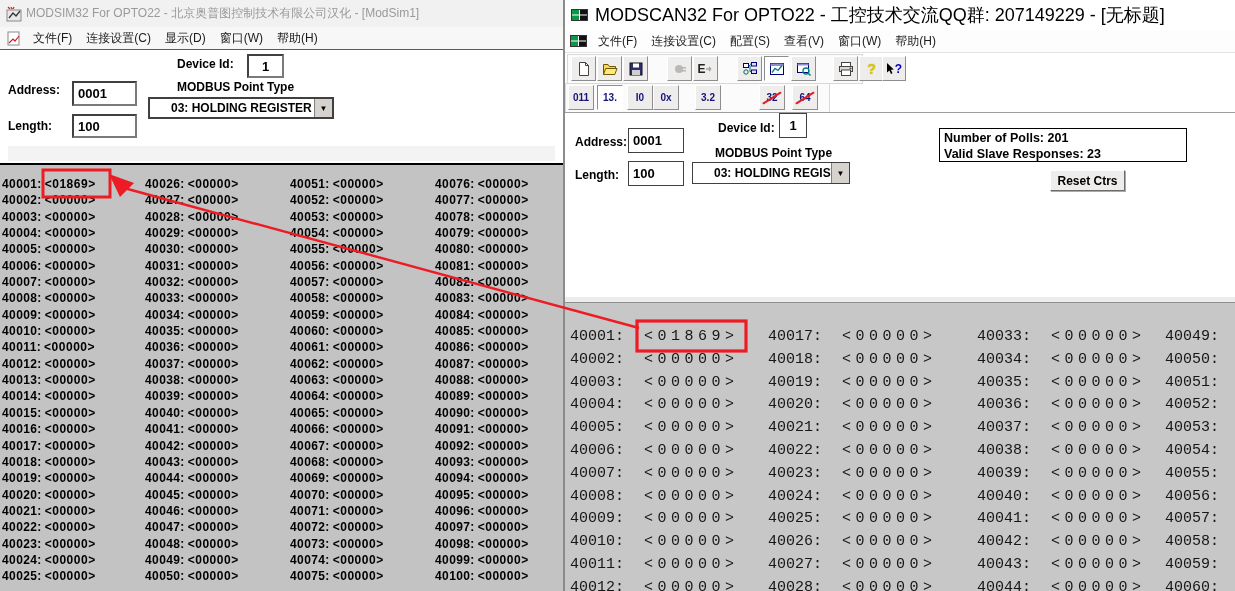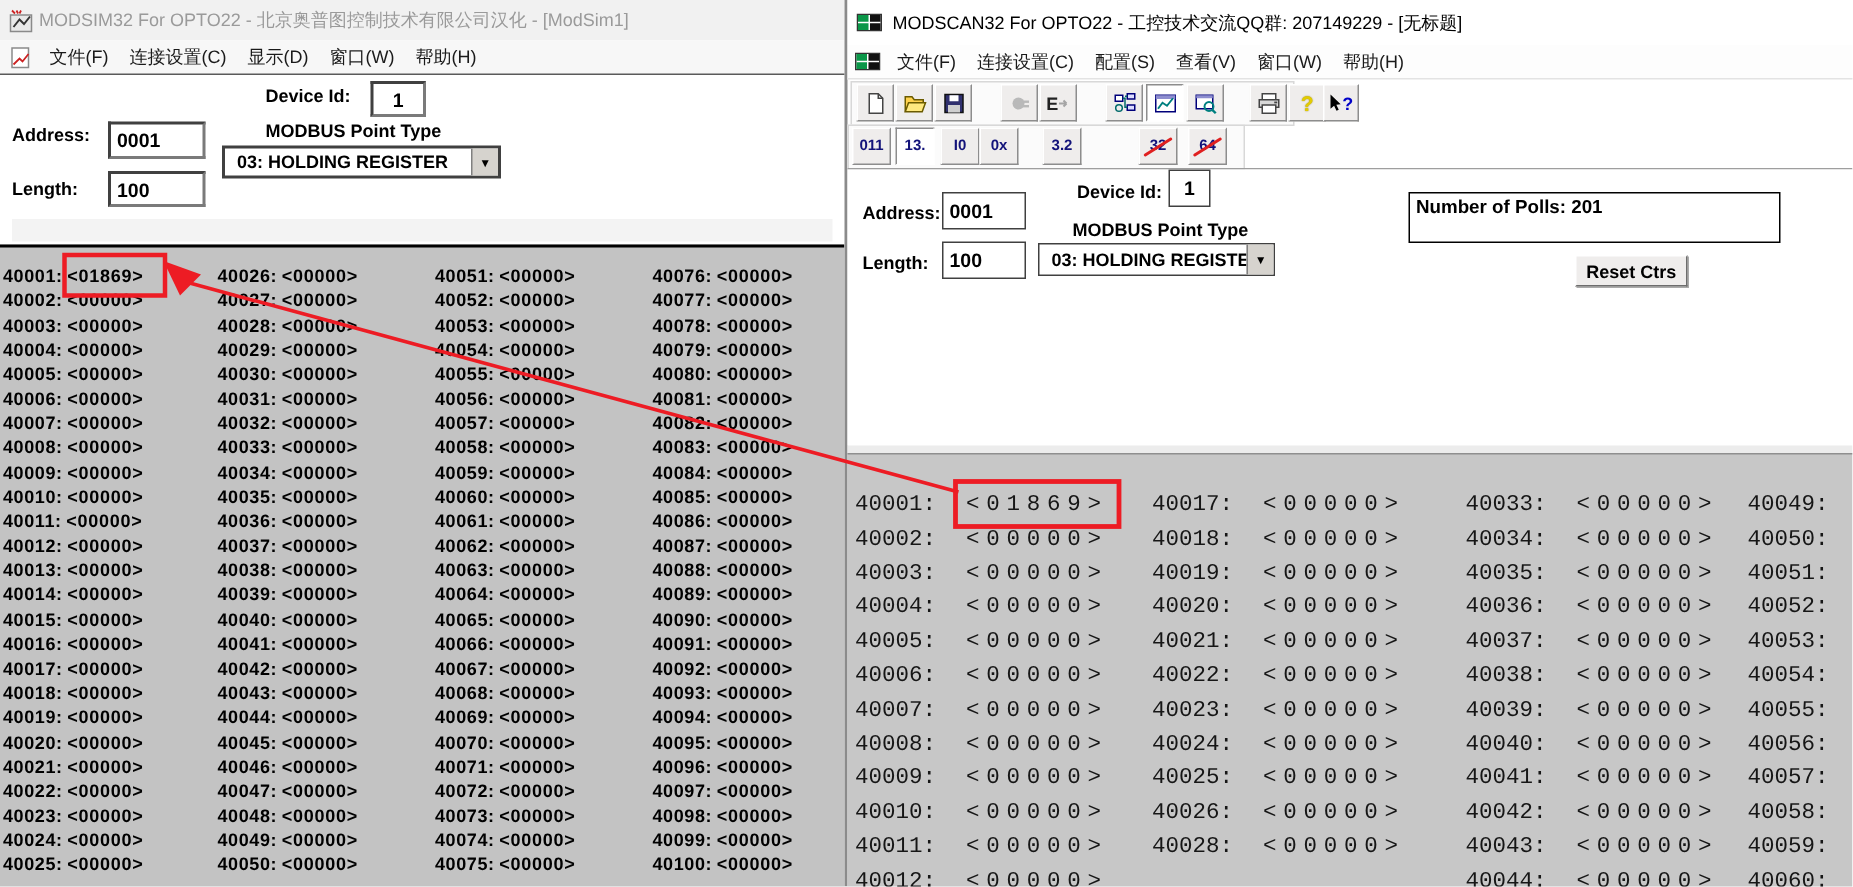--- a/index.html
+++ b/index.html
@@ -13,36 +13,36 @@
   #modsim .menubar{left:0;top:27px;width:563px;height:22px;background:#f7f7f7;border-bottom:1px solid #5a5a5a;
                    display:flex;align-items:center;font-size:12px;color:#1a1a1a;}
   .menu-item{padding:2px 7px;white-space:nowrap;}
   #modsim .client{left:0;top:50px;width:563px;height:113px;background:#fff;}
   .ctl-label{font-weight:bold;font-size:12px;color:#000;white-space:nowrap;}
   .box3d{background:#fff;border:2px solid #404040;border-right-color:#7a7a7a;border-bottom-color:#7a7a7a;
          font-weight:bold;font-size:13px;color:#000;display:flex;align-items:center;}
   .box3d.center{justify-content:center;}
   .box3d.pad{padding-left:4px;}
   .dropdown{background:#fff;border:2px solid #404040;display:flex;align-items:center;font-weight:bold;font-size:12px;}
-  .dropdown .dd-text{flex:1;padding-left:8px;white-space:nowrap;overflow:hidden;}
+  .dropdown .dd-text{flex:1;padding-left:21px;white-space:nowrap;overflow:hidden;}
   .dd-btn{width:17px;align-self:stretch;background:#d6d3ce;border-left:1px solid #808080;
           display:flex;align-items:center;justify-content:center;font-size:8px;color:#000;}
   #modsim .stripe{left:8px;top:146px;width:547px;height:15px;background:#f3f3f3;}
   #modsim .grid-area{left:0;top:163px;width:563px;height:428px;background:#c3c3c3;border-top:2px solid #000;}
   #modsim-grid .gcol{position:absolute;top:11px;white-space:nowrap;}
   #modsim-grid .gcol:nth-child(1){left:2px;}
   #modsim-grid .gcol:nth-child(2){left:145px;}
   #modsim-grid .gcol:nth-child(3){left:290px;}
   #modsim-grid .gcol:nth-child(4){left:435px;}
   #modsim-grid .gcell{height:16.35px;line-height:16.35px;font-size:12px;font-weight:bold;color:#000;letter-spacing:.4px;}
   #modsim-grid .gval{margin-left:3px;letter-spacing:.5px;}
   
   #modscan{left:563px;top:0;width:672px;height:591px;background:#fff;border-left:2px solid #8b8b8b;box-sizing:border-box;}
   #modscan .titlebar{left:0;top:0;width:670px;height:30px;background:#fff;display:flex;align-items:center;}
-  #modscan .title-text{color:#000;font-size:12px;margin-left:7px;white-space:nowrap;}
+  #modscan .title-text{color:#000;font-size:18px;margin-left:7px;white-space:nowrap;}
   #modscan .menubar{left:0;top:30px;width:670px;height:22px;background:#fdfdfd;display:flex;align-items:center;
                     font-size:12px;color:#1a1a1a;border-bottom:1px solid #e3e3e3;}
   .tb-band{background:#fbfbfb;}
   #tb1{left:2px;top:54px;width:294px;height:28px;border:1px solid #d8d8d8;}
   #tb2{left:0px;top:83px;width:263px;height:28px;border:1px solid #d8d8d8;}
   .tbtn{position:absolute;top:1px;width:25px;height:25px;background:#efedec;border:1px solid;
         border-color:#fff #8d8d8d #8d8d8d #fff;display:flex;align-items:center;justify-content:center;padding:0;}
   .tbtn.pressed{border-color:#8d8d8d #fff #fff #8d8d8d;background:#fff;}
   #tb1 .tbtn:nth-of-type(1){left:3px;}  #tb1 .tbtn:nth-of-type(2){left:29px;}
   #tb1 .tbtn:nth-of-type(3){left:55px;} #tb1 .tbtn:nth-of-type(4){left:99px;}
@@ -372,20 +372,21 @@
     <div class="dropdown abs" style="left:127px;top:49px;width:156px;height:20px;border-width:1px;border-color:#404040;">
       <span class="dd-text">03: HOLDING REGISTER</span>
       <span class="dd-btn">▼</span>
     </div>
     <span class="ctl-label abs" style="left:10px;top:55px;">Length:</span>
     <div class="box1 abs" style="left:63px;top:48px;width:50px;height:23px;padding-left:4px;">
         <span>100</span>
       </div>
     <div id="polls-box" class="abs" style="left:374px;top:15px;width:238px;height:30px;">
       <div>Number of Polls: 201</div>
+      <div>Valid Slave Responses: 23</div>
     </div>
     <button id="reset-btn" class="abs" style="left:485px;top:57px;width:75px;height:21px;">Reset Ctrs</button>
   </div>
 
   <div class="data-band abs"></div>
   <div class="grid-area abs">
     <div id="modscan-grid" style="position:absolute;left:0;top:0;width:100%;height:100%;">
         <div class="gcol">
           <div class="gcell"><span class="glabel">40001:</span><span class="gval">&lt;01869&gt;</span></div>
           <div class="gcell"><span class="glabel">40002:</span><span class="gval">&lt;00000&gt;</span></div>
@@ -404,20 +405,21 @@
           <div class="gcell"><span class="glabel">40017:</span><span class="gval">&lt;00000&gt;</span></div>
           <div class="gcell"><span class="glabel">40018:</span><span class="gval">&lt;00000&gt;</span></div>
           <div class="gcell"><span class="glabel">40019:</span><span class="gval">&lt;00000&gt;</span></div>
           <div class="gcell"><span class="glabel">40020:</span><span class="gval">&lt;00000&gt;</span></div>
           <div class="gcell"><span class="glabel">40021:</span><span class="gval">&lt;00000&gt;</span></div>
           <div class="gcell"><span class="glabel">40022:</span><span class="gval">&lt;00000&gt;</span></div>
           <div class="gcell"><span class="glabel">40023:</span><span class="gval">&lt;00000&gt;</span></div>
           <div class="gcell"><span class="glabel">40024:</span><span class="gval">&lt;00000&gt;</span></div>
           <div class="gcell"><span class="glabel">40025:</span><span class="gval">&lt;00000&gt;</span></div>
           <div class="gcell"><span class="glabel">40026:</span><span class="gval">&lt;00000&gt;</span></div>
+          <div class="gcell"><span class="glabel">40027:</span><span class="gval">&lt;00000&gt;</span></div>
           <div class="gcell"><span class="glabel">40028:</span><span class="gval">&lt;00000&gt;</span></div>
         </div>
         <div class="gcol">
           <div class="gcell"><span class="glabel">40033:</span><span class="gval">&lt;00000&gt;</span></div>
           <div class="gcell"><span class="glabel">40034:</span><span class="gval">&lt;00000&gt;</span></div>
           <div class="gcell"><span class="glabel">40035:</span><span class="gval">&lt;00000&gt;</span></div>
           <div class="gcell"><span class="glabel">40036:</span><span class="gval">&lt;00000&gt;</span></div>
           <div class="gcell"><span class="glabel">40037:</span><span class="gval">&lt;00000&gt;</span></div>
           <div class="gcell"><span class="glabel">40038:</span><span class="gval">&lt;00000&gt;</span></div>
           <div class="gcell"><span class="glabel">40039:</span><span class="gval">&lt;00000&gt;</span></div>

